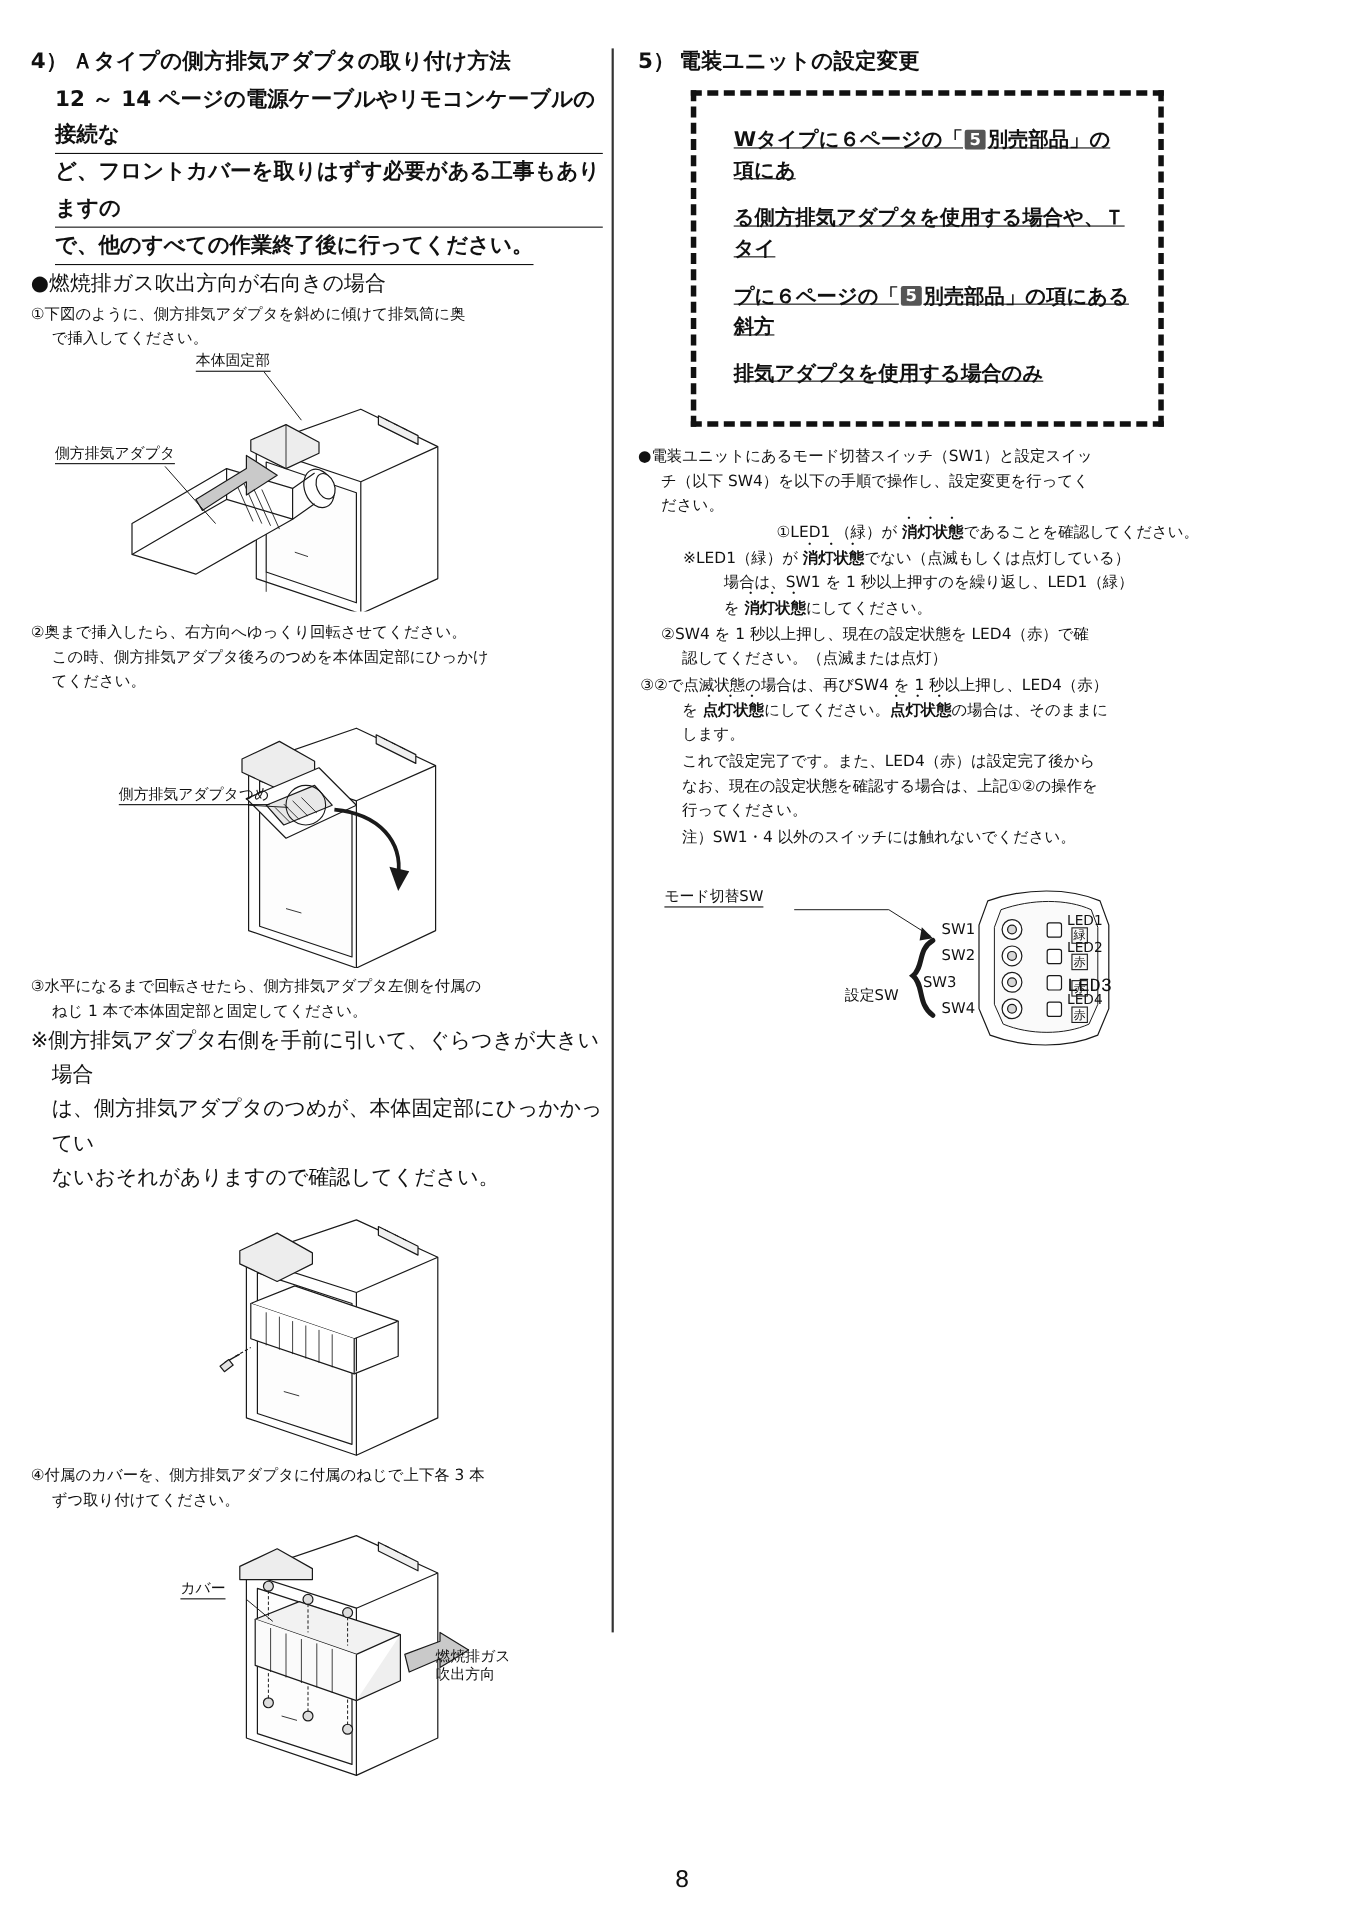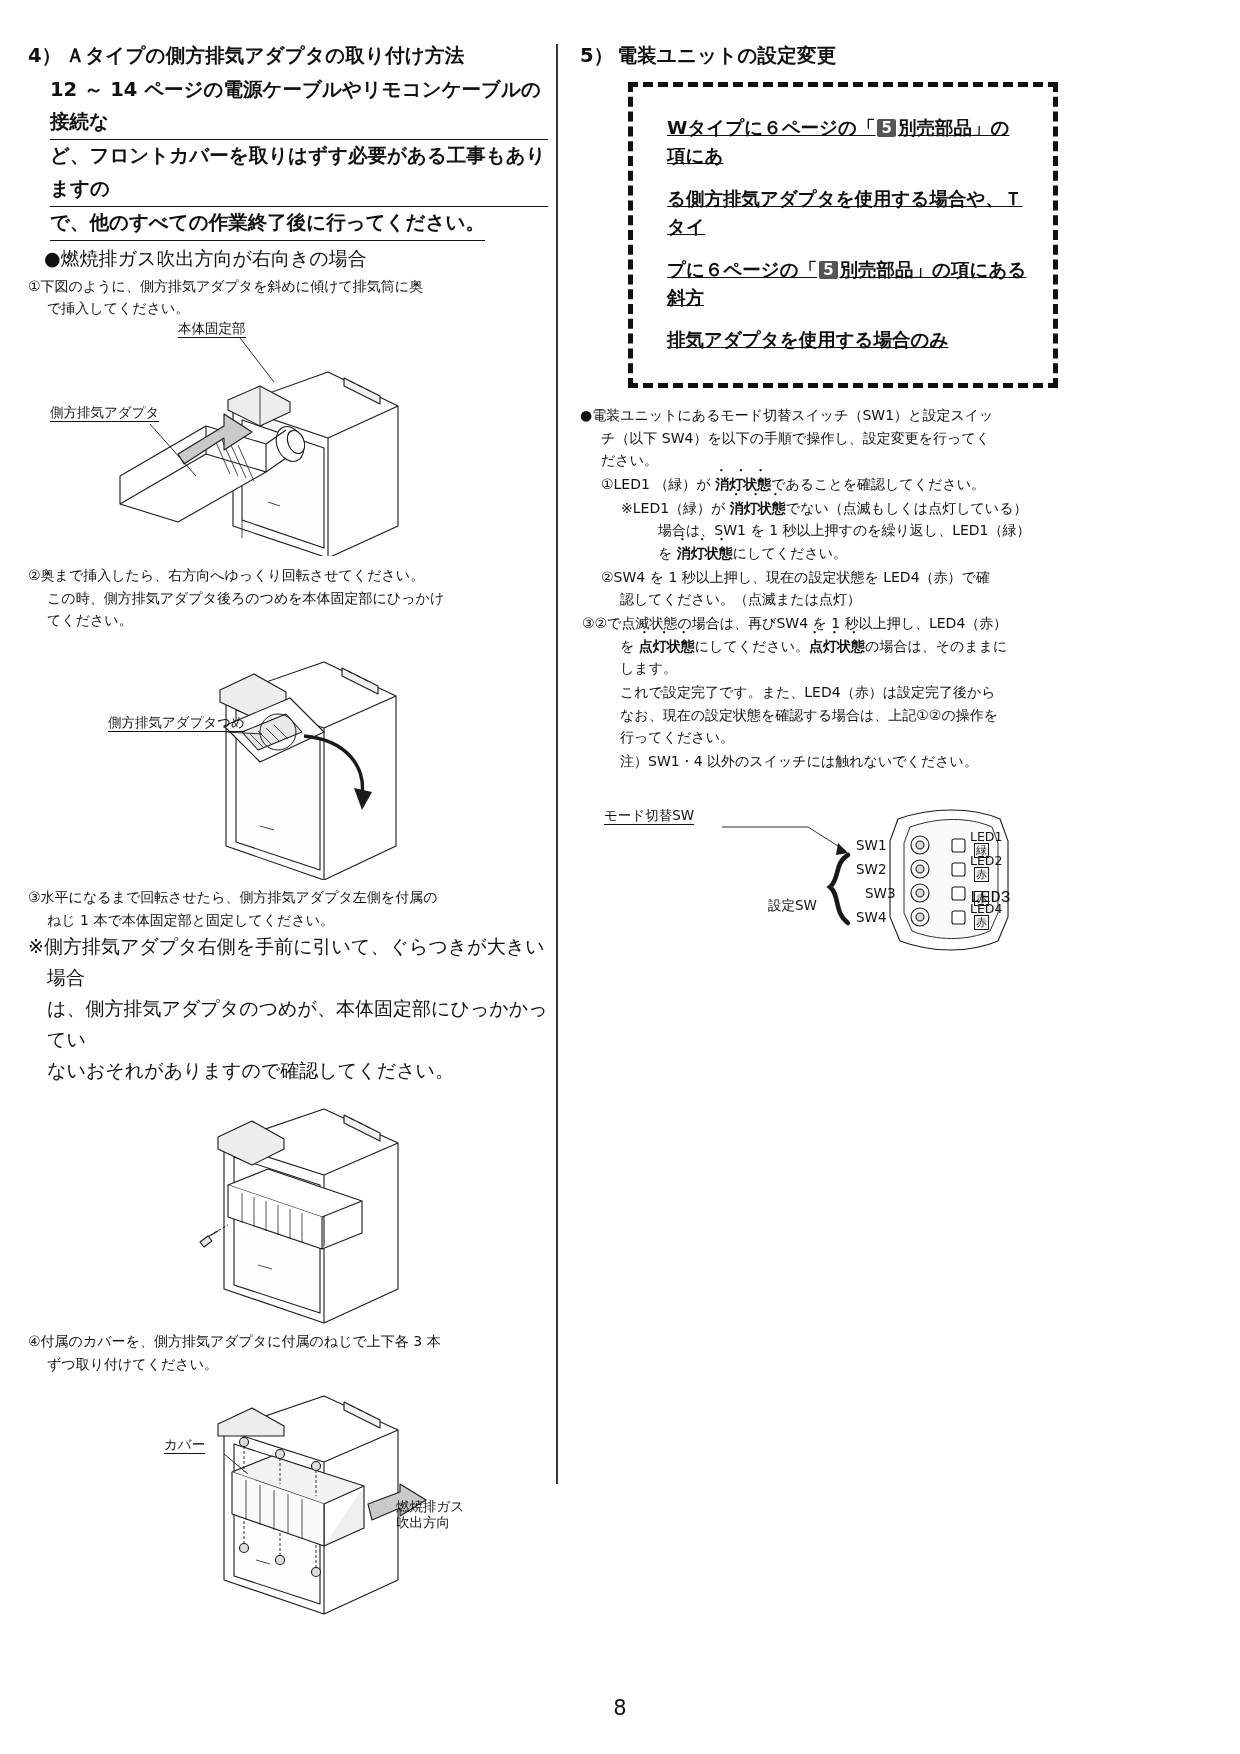--- a/index.html
+++ b/index.html
@@ -28,21 +28,21 @@
   .underline-block{
     font-size:19.5px;font-weight:bold;line-height:1.66;
     margin:0 0 2px 0;padding-left:22px;
   }
   .underline-block div{
     display:inline-block;
     border-bottom:1.6px solid #111;
     padding-bottom:1px;
   }
   .bullet-line{
-    font-size:19px;line-height:1.6;margin:2px 0 0 16px;
+    font-size:19px;line-height:1.6;margin:2px 0 0 0;
   }
   .step{
     font-size:14px;line-height:1.62;margin:1px 0 0 0;
   }
   .hang{padding-left:19px;text-indent:-19px;}
   .hang2{padding-left:21px;text-indent:-21px;}
   .note-small{font-size:19px;line-height:1.62;}
   .em{font-weight:bold;position:relative;}
   .em::before{
     content:"・・・・・・・・・・・・";
@@ -309,21 +309,21 @@
       <p>排気アダプタを使用する場合のみ</p>
     </div>
 
     <div class="step" style="margin-top:16px;">
       <div class="hang2"><span>●</span><span>電装ユニットにあるモード切替スイッチ（SW1）と設定スイッ</span></div>
       <div style="padding-left:21px;"><span>チ（以下 SW4）を以下の手順で操作し、設定変更を行ってく</span></div>
       <div style="padding-left:21px;"><span>ださい。</span></div>
     </div>
 
     <div class="step">
-      <div style="padding-left:40px;text-indent:-19px;"><span>①</span><span>LED1 （緑）が </span><span class="em">消灯状態</span><span>であることを確認してください。</span></div>
+      <div style="padding-left:40px;text-indent:-19px;text-align:right;"><span>①</span><span>LED1 （緑）が </span><span class="em">消灯状態</span><span>であることを確認してください。</span></div>
     </div>
 
     <div class="step">
       <div style="padding-left:60px;text-indent:-19px;"><span>※</span><span>LED1（緑）が </span><span class="em">消灯状態</span><span>でない（点滅もしくは点灯している）</span></div>
       <div style="padding-left:78px;"><span>場合は、SW1 を 1 秒以上押すのを繰り返し、LED1（緑）</span></div>
       <div style="padding-left:78px;"><span>を </span><span class="em">消灯状態</span><span>にしてください。</span></div>
     </div>
 
     <div class="step">
       <div style="padding-left:40px;text-indent:-19px;"><span>②</span><span>SW4 を 1 秒以上押し、現在の設定状態を LED4（赤）で確</span></div>
@@ -377,21 +377,21 @@
             <rect x="372" y="110" width="13" height="13" rx="2" fill="#fff"></rect>
           </g>
         </g>
       </svg>
 
       <div class="lbl u" style="left:24px;top:6px;">モード切替SW</div>
       <div class="lbl" style="left:188px;top:96px;">設定SW</div>
 
       <div class="lbl" style="left:276px;top:36px;">SW1</div>
       <div class="lbl" style="left:276px;top:60px;">SW2</div>
-      <div class="lbl" style="left:285px;top:84px;">SW3</div>
+      <div class="lbl" style="left:259px;top:84px;">SW3</div>
       <div class="lbl" style="left:276px;top:108px;">SW4</div>
 
       <div class="lbl" style="left:390px;top:28px;font-size:12.5px;">LED1</div>
       <div class="lbl" style="left:390px;top:52px;font-size:12.5px;">LED2</div>
       <div class="lbl" style="left:390px;top:87px;font-size:17px;font-family:Liberation Mono, monospace;">LED3</div>
       <div class="lbl" style="left:390px;top:100px;font-size:12.5px;">LED4</div>
 
       <div class="lbl" style="left:394px;top:42px;font-size:11px;border:1px solid #1a1a1a;padding:0 1px;">緑</div>
       <div class="lbl" style="left:394px;top:66px;font-size:11px;border:1px solid #1a1a1a;padding:0 1px;">赤</div>
       <div class="lbl" style="left:394px;top:90px;font-size:11px;border:1px solid #1a1a1a;padding:0 1px;">赤</div>

